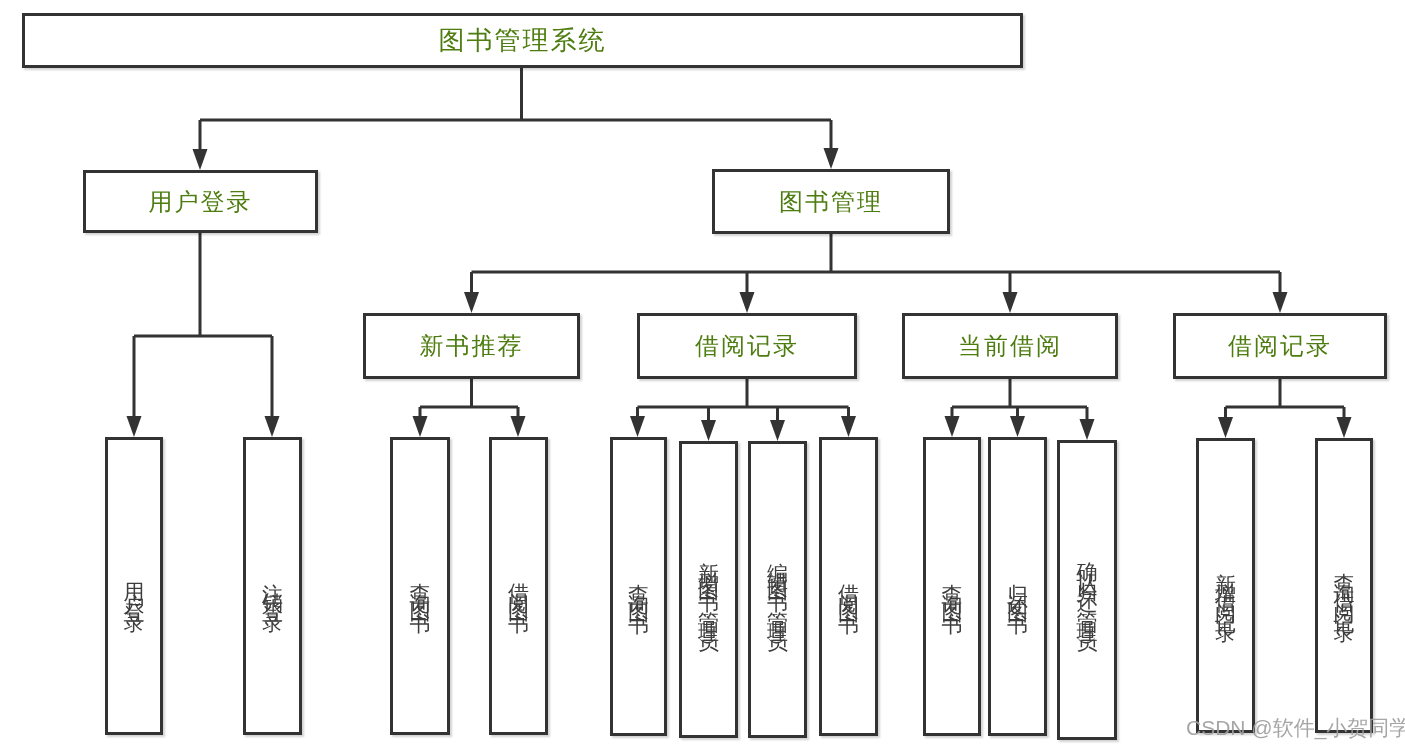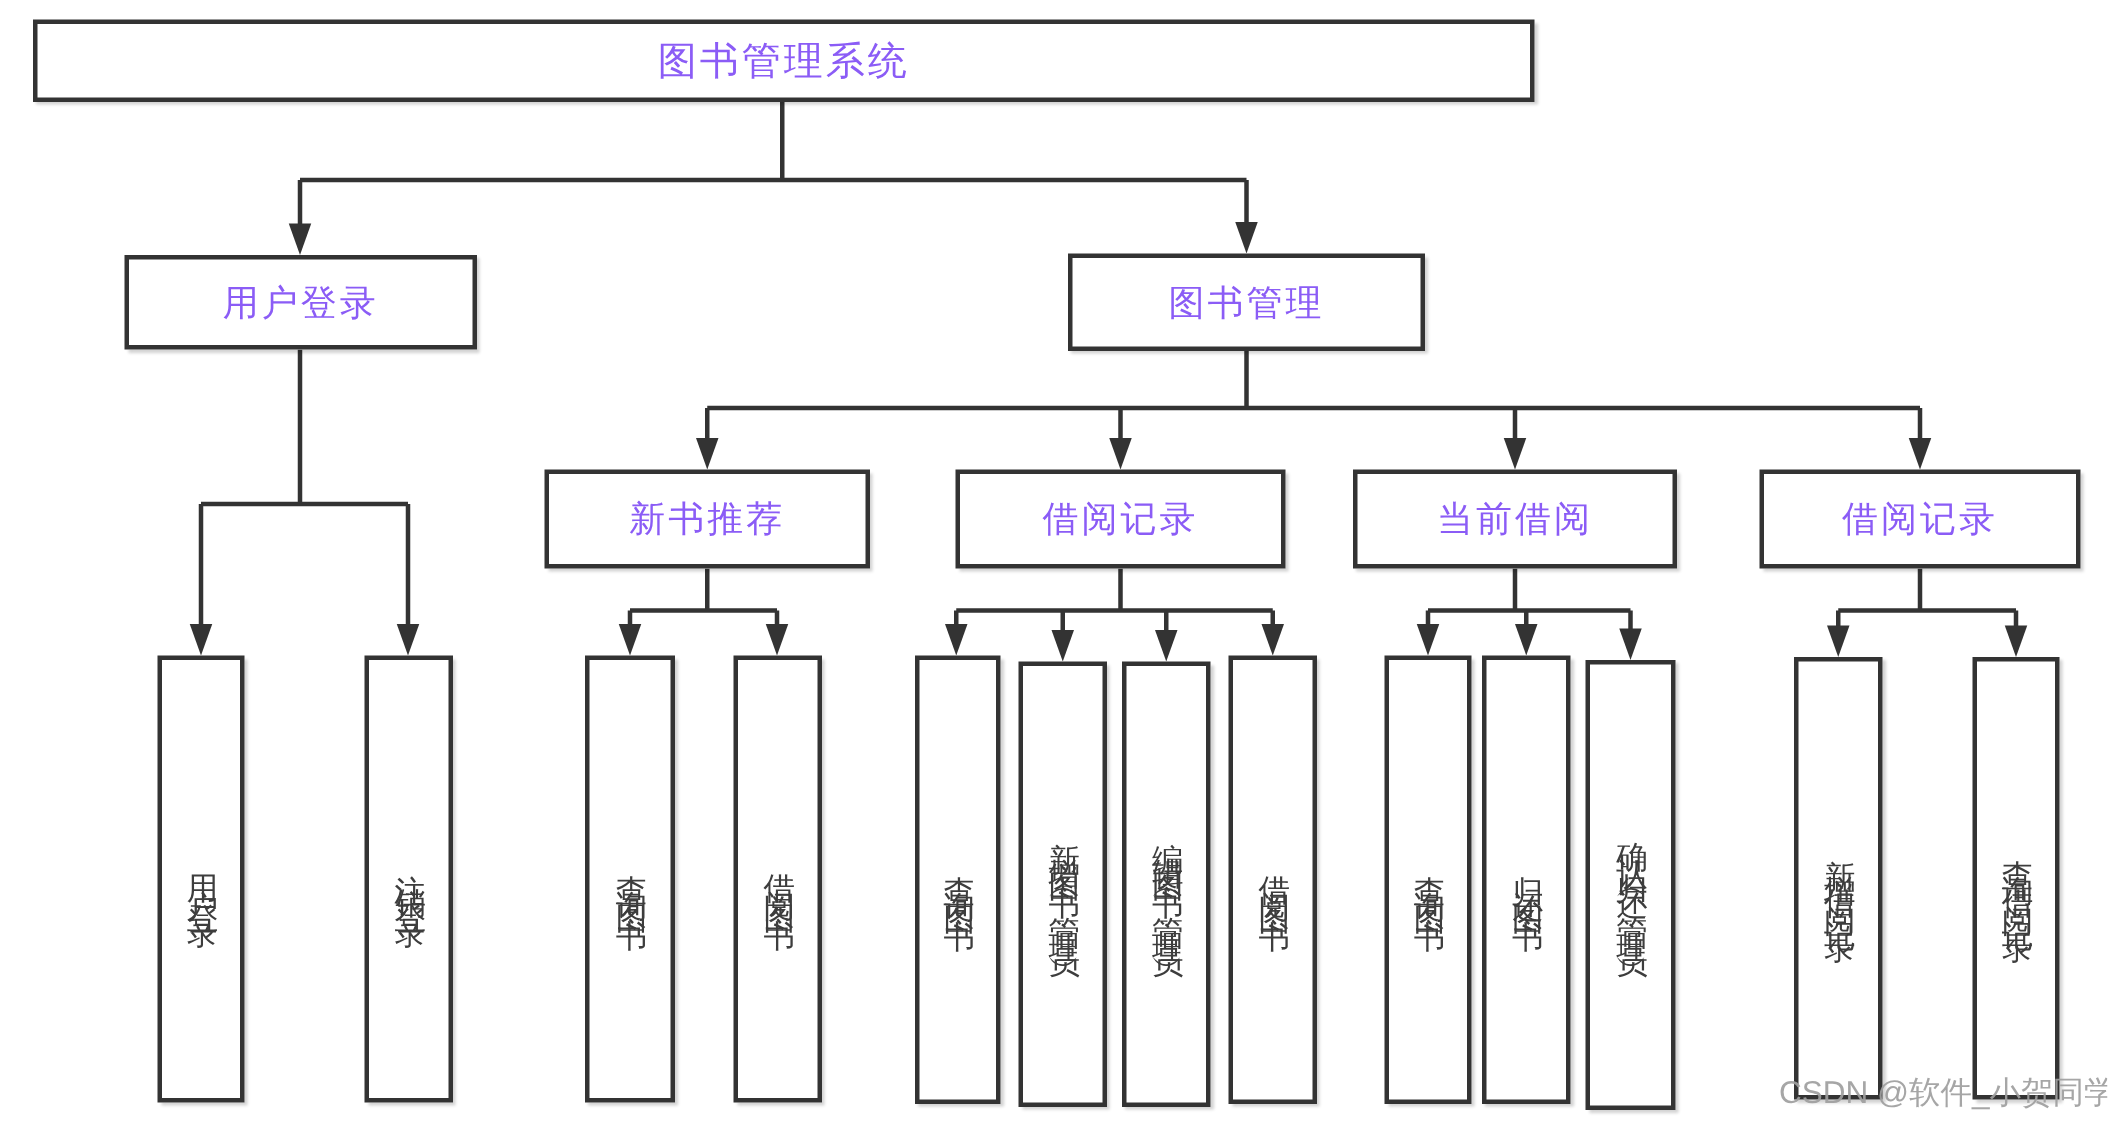--- a/index.html
+++ b/index.html
@@ -21,21 +21,21 @@
     z-index: 1;
   }
   .hbox {
     position: absolute;
     box-sizing: border-box;
     border: 3px solid #333333;
     background: #ffffff;
     display: flex;
     align-items: center;
     justify-content: center;
-    color: #8b5cf6;
+    color: #4d7c0f;
     font-size: 24px;
     letter-spacing: 2px;
     box-shadow: 2px 2px 2px rgba(0,0,0,0.18);
     z-index: 2;
     white-space: nowrap;
   }
   .hbox.root { font-size: 26px; }
   .vbox {
     position: absolute;
     box-sizing: border-box;

